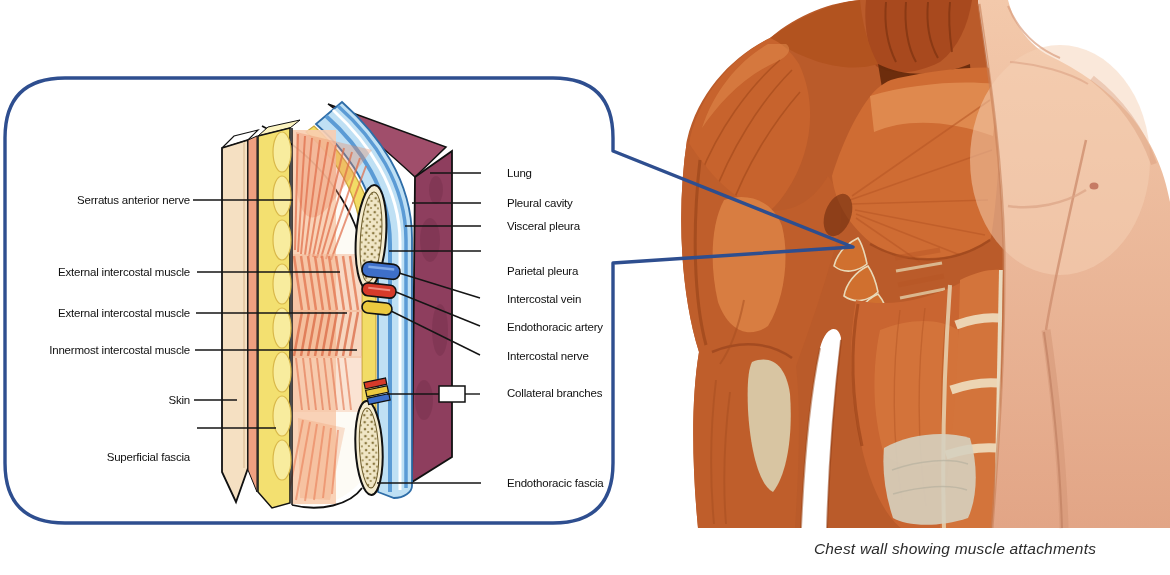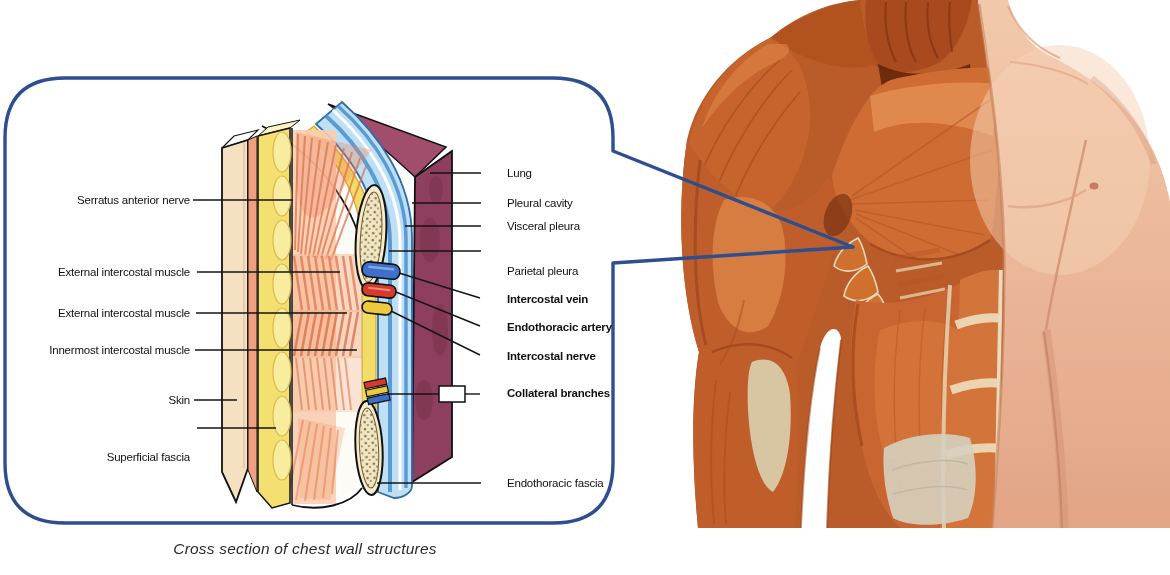--- a/index.html
+++ b/index.html
@@ -7,21 +7,21 @@
     position:relative;width:1170px;height:575px;background:#ffffff;overflow:hidden;
     font-family:"Liberation Sans","DejaVu Sans",sans-serif;
   }
   .stage svg{position:absolute;left:0;top:0;}
   .lbl{
     position:absolute;font-size:11.5px;line-height:12px;color:#101010;
     letter-spacing:-0.2px;white-space:nowrap;
   }
   .lbl.right-col{text-align:left;padding-left:22px;}
   .lbl.left-col{text-align:right;}
-  .lbl.b{font-weight:bold;}
+  .lbl.b{font-weight:normal;}
   .caption{
     position:absolute;font-size:15.5px;font-style:italic;color:#2b2b2b;
     text-align:center;letter-spacing:0.2px;
   }
 </style>
 </head>
 <body>
 
 <div class="stage">
 
@@ -325,15 +325,15 @@
 <div class="lbl right-col" style="left:485px;top:167px;">Lung</div>
 <div class="lbl right-col" style="left:485px;top:197px;">Pleural cavity</div>
 <div class="lbl right-col" style="left:485px;top:220px;">Visceral pleura</div>
 <div class="lbl right-col" style="left:485px;top:237px;margin-top:28px;">Parietal pleura</div>
 <div class="lbl right-col b" style="left:485px;top:293px;">Intercostal vein</div>
 <div class="lbl right-col b" style="left:485px;top:321px;">Endothoracic artery</div>
 <div class="lbl right-col b" style="left:485px;top:350px;">Intercostal nerve</div>
 <div class="lbl right-col b" style="left:485px;top:387px;">Collateral branches</div>
 <div class="lbl right-col" style="left:485px;top:477px;">Endothoracic fascia</div>
 
-<div class="caption" style="left:130px;top:540px;width:350px;">Cross section of chest wall structures</div>
+<div class="caption" style="left:780px;top:540px;width:350px;">Chest wall showing muscle attachments</div>
 
 </div>
 
 </body></html>

